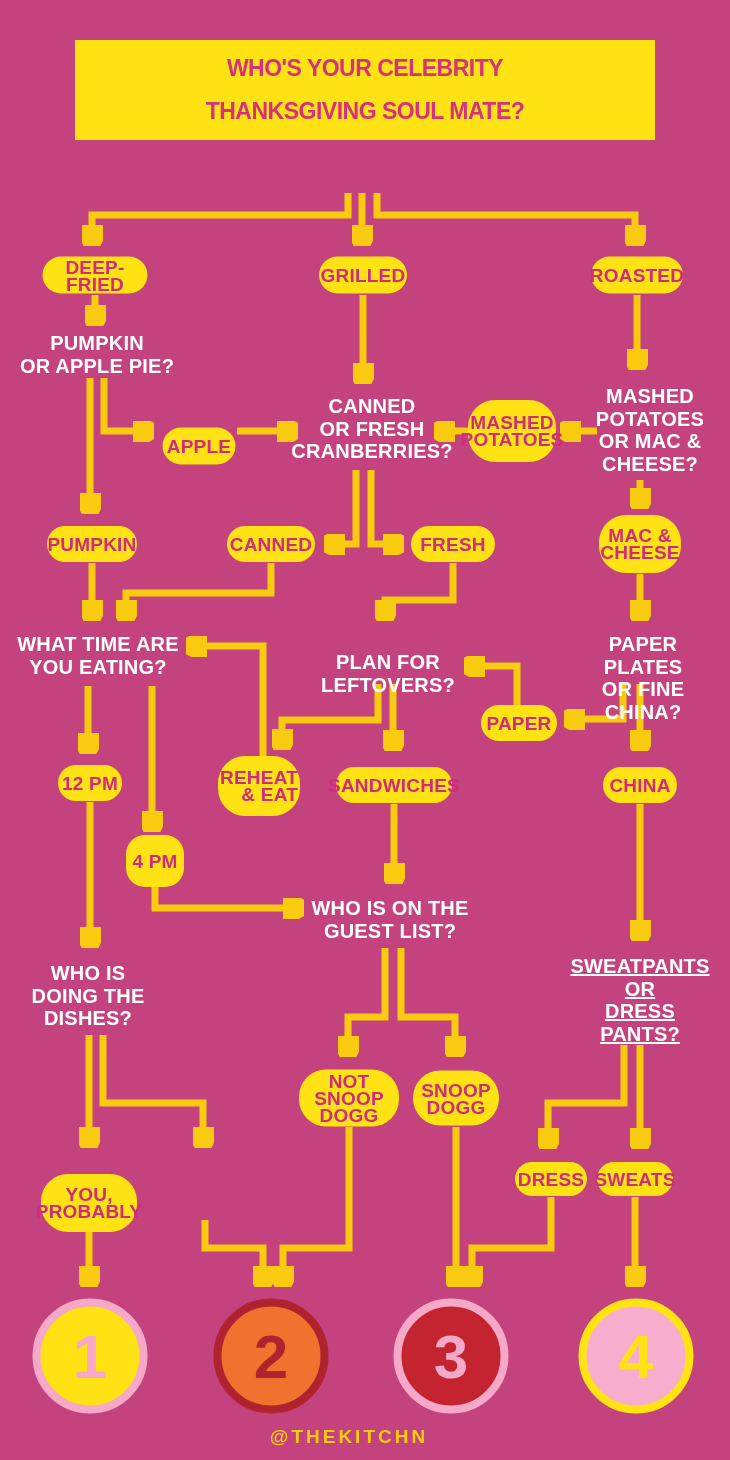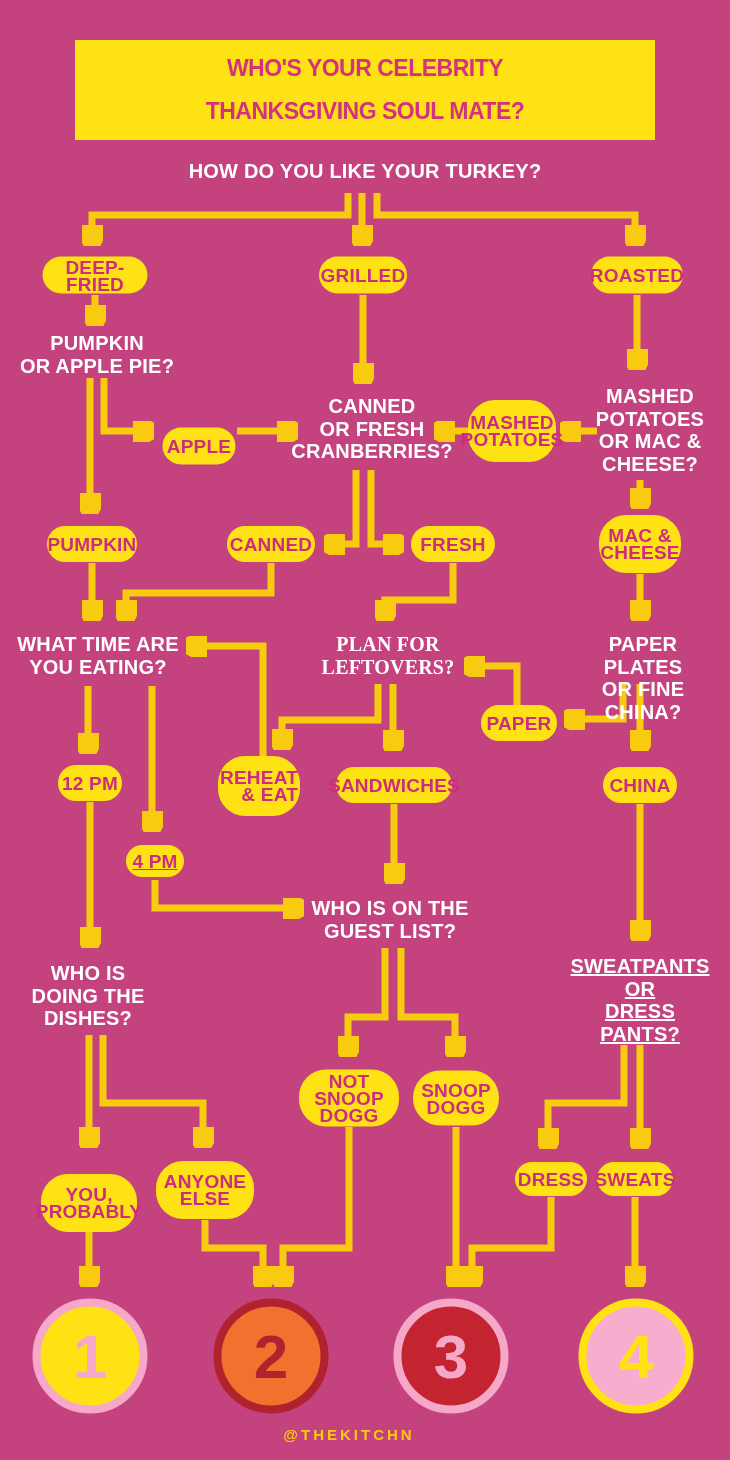--- a/index.html
+++ b/index.html
@@ -28,21 +28,21 @@
   }
   .blob{border-radius:27px;}
   .result{
     position:absolute;transform:translate(-50%,-50%);
     width:99px;height:99px;border-radius:50%;border:8px solid;
     display:flex;align-items:center;justify-content:center;
     font-size:62px;
   }
   .credit{
     position:absolute;transform:translateX(-50%);
-    color:#F8CB10;font-size:15px;letter-spacing:3px;
+    color:#F8CB10;font-size:19px;letter-spacing:3px;
   }
   svg.conns{position:absolute;left:0;top:0;}
   svg.conns path{stroke:#F8CB10;stroke-width:7;fill:none;}
 </style>
 </head>
 <body>
 
 <div class="stage">
 
   <svg class="conns" width="730" height="1460" viewBox="0 0 730 1460">
@@ -93,33 +93,32 @@
     <path d="M456,1127 L456,1281" marker-end="url(#ah)"></path>
     <path d="M551,1197 L551,1248 L472,1248 L472,1281" marker-end="url(#ah)"></path>
     <path d="M635,1197 L635,1281" marker-end="url(#ah)"></path>
   </svg>
 
   <div class="banner">
     <span>WHO'S YOUR CELEBRITY
 THANKSGIVING SOUL MATE?</span>
   </div>
 
-  <div class="q" style="left:365px;top:160px;">HOW DO YOU LIKE YOUR TURKEY?</div>
   <div class="q" style="left:97px;top:332px;">PUMPKIN
 OR APPLE PIE?</div>
   <div class="q" style="left:372px;top:395px;">CANNED
 OR FRESH
 CRANBERRIES?</div>
   <div class="q" style="left:650px;top:385px;">MASHED
 POTATOES
 OR MAC &amp;
 CHEESE?</div>
   <div class="q" style="left:98px;top:633px;">WHAT TIME ARE
 YOU EATING?</div>
-  <div class="q" style="left:388px;top:633px;font-family:Liberation Serif, serif;">PLAN FOR
+  <div class="q" style="left:388px;top:651px;">PLAN FOR
 LEFTOVERS?</div>
   <div class="q" style="left:643px;top:633px;">PAPER PLATES
 OR FINE CHINA?</div>
   <div class="q" style="left:390px;top:897px;">WHO IS ON THE
 GUEST LIST?</div>
   <div class="q" style="left:88px;top:962px;">WHO IS
 DOING THE
 DISHES?</div>
   <div class="q" style="left:640px;top:955px;text-decoration:underline;">SWEATPANTS
 OR
@@ -130,34 +129,32 @@
   <div class="pill" style="left:637px;top:275px;width:92px;height:37px;">ROASTED</div>
   <div class="pill" style="left:199px;top:408px;width:73px;height:37px;margin-top:38px;">APPLE</div>
   <div class="pill blob" style="left:512px;top:431px;width:88px;height:62px;">MASHED
 POTATOES</div>
   <div class="pill" style="left:92px;top:544px;width:90px;height:36px;">PUMPKIN</div>
   <div class="pill" style="left:271px;top:544px;width:88px;height:36px;">CANNED</div>
   <div class="pill" style="left:453px;top:544px;width:84px;height:36px;">FRESH</div>
   <div class="pill blob" style="left:640px;top:544px;width:82px;height:58px;">MAC &amp;
 CHEESE</div>
   <div class="pill" style="left:90px;top:783px;width:64px;height:36px;">12 PM</div>
-  <div class="pill" style="left:155px;top:861px;width:58px;height:32px;text-decoration:underline;">4 PM</div>
+  <div class="pill" style="left:155px;top:861px;width:58px;height:52px;">4 PM</div>
   <div class="pill blob" style="left:259px;top:786px;width:82px;height:60px;text-align:right;">REHEAT
 &amp; EAT</div>
   <div class="pill" style="left:394px;top:785px;width:116px;height:36px;">SANDWICHES</div>
   <div class="pill" style="left:519px;top:723px;width:76px;height:36px;">PAPER</div>
   <div class="pill" style="left:640px;top:785px;width:74px;height:36px;">CHINA</div>
   <div class="pill blob" style="left:349px;top:1098px;width:100px;height:57px;">NOT SNOOP
 DOGG</div>
   <div class="pill blob" style="left:456px;top:1098px;width:86px;height:55px;">SNOOP
 DOGG</div>
   <div class="pill blob" style="left:89px;top:1190px;width:96px;height:58px;margin-top:13px;">YOU,
 PROBABLY</div>
-  <div class="pill blob" style="left:205px;top:1190px;width:98px;height:58px;">ANYONE
-ELSE</div>
   <div class="pill" style="left:551px;top:1179px;width:72px;height:34px;">DRESS</div>
   <div class="pill" style="left:635px;top:1179px;width:76px;height:34px;">SWEATS</div>
 
   <div class="result" style="left: 90px; top: 1356px; background: rgb(255, 226, 19); border-color: rgb(245, 168, 200); color: rgb(245, 168, 200);">
     <span>1</span>
   </div>
   <div class="result" style="left: 271px; top: 1356px; background: rgb(241, 114, 46); border-color: rgb(176, 35, 46); color: rgb(176, 35, 46);">
     <span>2</span>
   </div>
   <div class="result" style="left: 451px; top: 1356px; background: rgb(195, 36, 48); border-color: rgb(245, 168, 200); color: rgb(245, 168, 200);">

